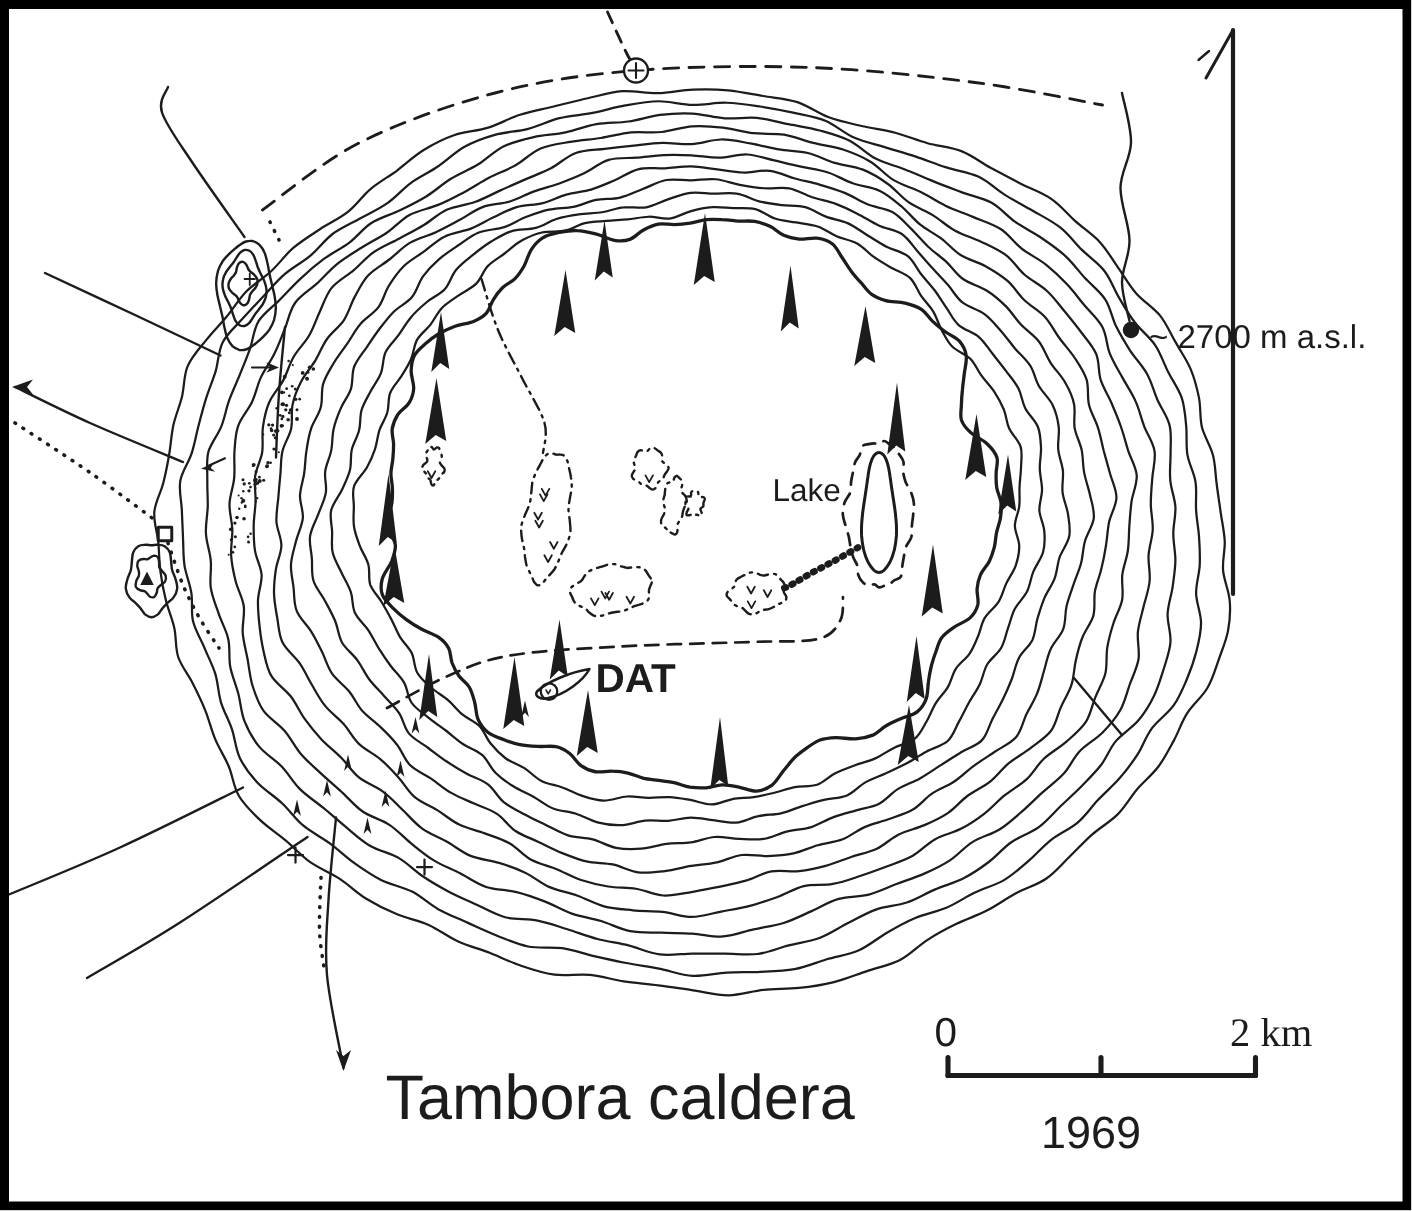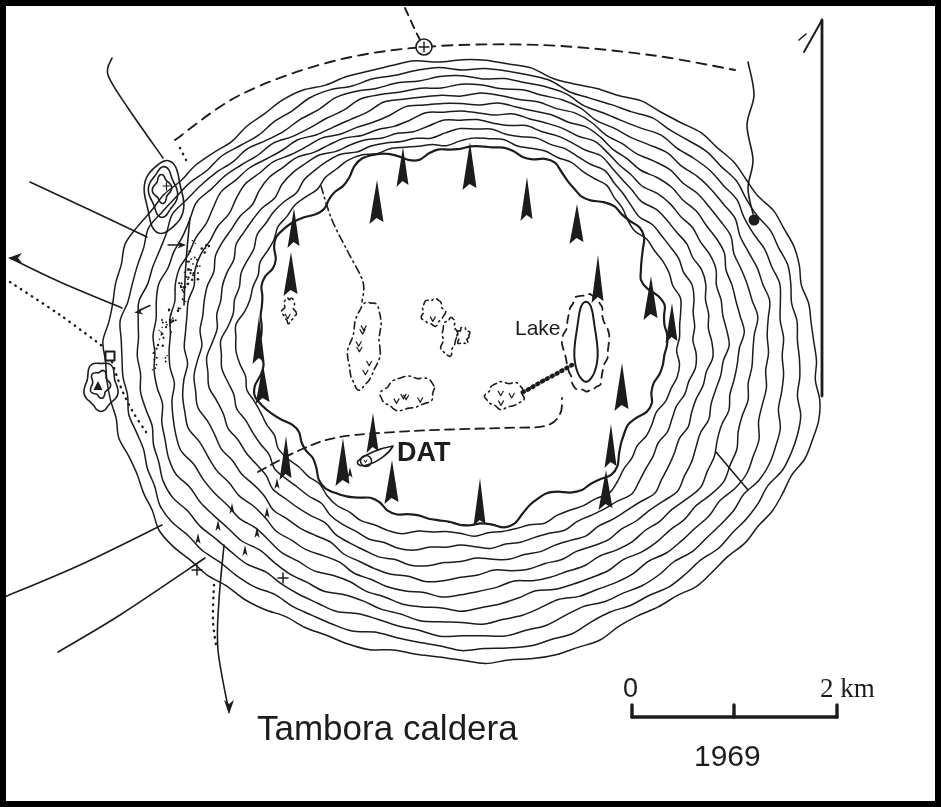--- a/index.html
+++ b/index.html
@@ -5,21 +5,21 @@
   html,body{margin:0;padding:0;background:#e8e8e8;}
   .page{position:relative;width:941px;height:807px;background:#ffffff;overflow:hidden;
         font-family:"Liberation Sans", sans-serif;}
   .frame{position:absolute;inset:0;border:6px solid #000;pointer-events:none;z-index:5;}
   svg{position:absolute;left:0;top:0;}
   .map-label{position:absolute;color:#1c1c1c;white-space:nowrap;z-index:3;}
   #lbl-floor{left:396px;top:241px;font-size:23px;}
   #lbl-rim{left:766px;top:212px;font-size:22px;}
   #lbl-lake{left:515px;top:316px;font-size:21px;}
   #lbl-dat{left:397px;top:437px;font-size:27px;font-weight:bold;}
-  #lbl-title{left:257px;top:708px;font-size:35px;}
+  #lbl-title{left:257px;top:708px;font-size:42px;}
   #lbl-zero{left:623px;top:673px;font-size:27px;}
   #lbl-2km{left:820px;top:673px;font-size:27px;font-family:Liberation Serif, serif;}
   #lbl-year{left:694px;top:739px;font-size:30px;text-align:right;}
 </style>
 </head>
 <body>
 
 <div class="page">
   <svg id="map-svg" width="941" height="807" viewBox="0 0 941 807">
       <g>
@@ -242,20 +242,21 @@
         <polygon points="267,507 264.4,518 267,515.2 269.6,518" fill="#1c1c1c"></polygon>
         <polygon points="277,478 274.4,489 277,486.2 279.6,489" fill="#1c1c1c"></polygon>
         <polygon points="350,467 347.4,478 350,475.2 352.6,478" fill="#1c1c1c"></polygon>
         <path d="M 168 245 H 181" fill="none" stroke="#1c1c1c" stroke-width="1.4" stroke-linecap="round" stroke-linejoin="round"></path>
         <polygon points="186,245 177.5,241.5 180,245 177.5,248.5" fill="#1c1c1c"></polygon>
         <path d="M 150 305.5 L 139 310.5" fill="none" stroke="#1c1c1c" stroke-width="1.4" stroke-linecap="round" stroke-linejoin="round"></path>
         <polygon points="134,312.5 142.5,308.5 140.5,312 143.5,314.5" fill="#1c1c1c"></polygon>
       </g>
     </svg>
 
+  <div class="map-label" id="lbl-rim">~ 2700 m a.s.l.</div>
   <div class="map-label" id="lbl-lake">Lake</div>
   <div class="map-label" id="lbl-dat">DAT</div>
   <div class="map-label" id="lbl-title">Tambora caldera</div>
   <div class="map-label" id="lbl-zero">0</div>
   <div class="map-label" id="lbl-2km">2 km</div>
   <div class="map-label" id="lbl-year">1969</div>
 
   <div class="frame"></div>
 </div>
 

